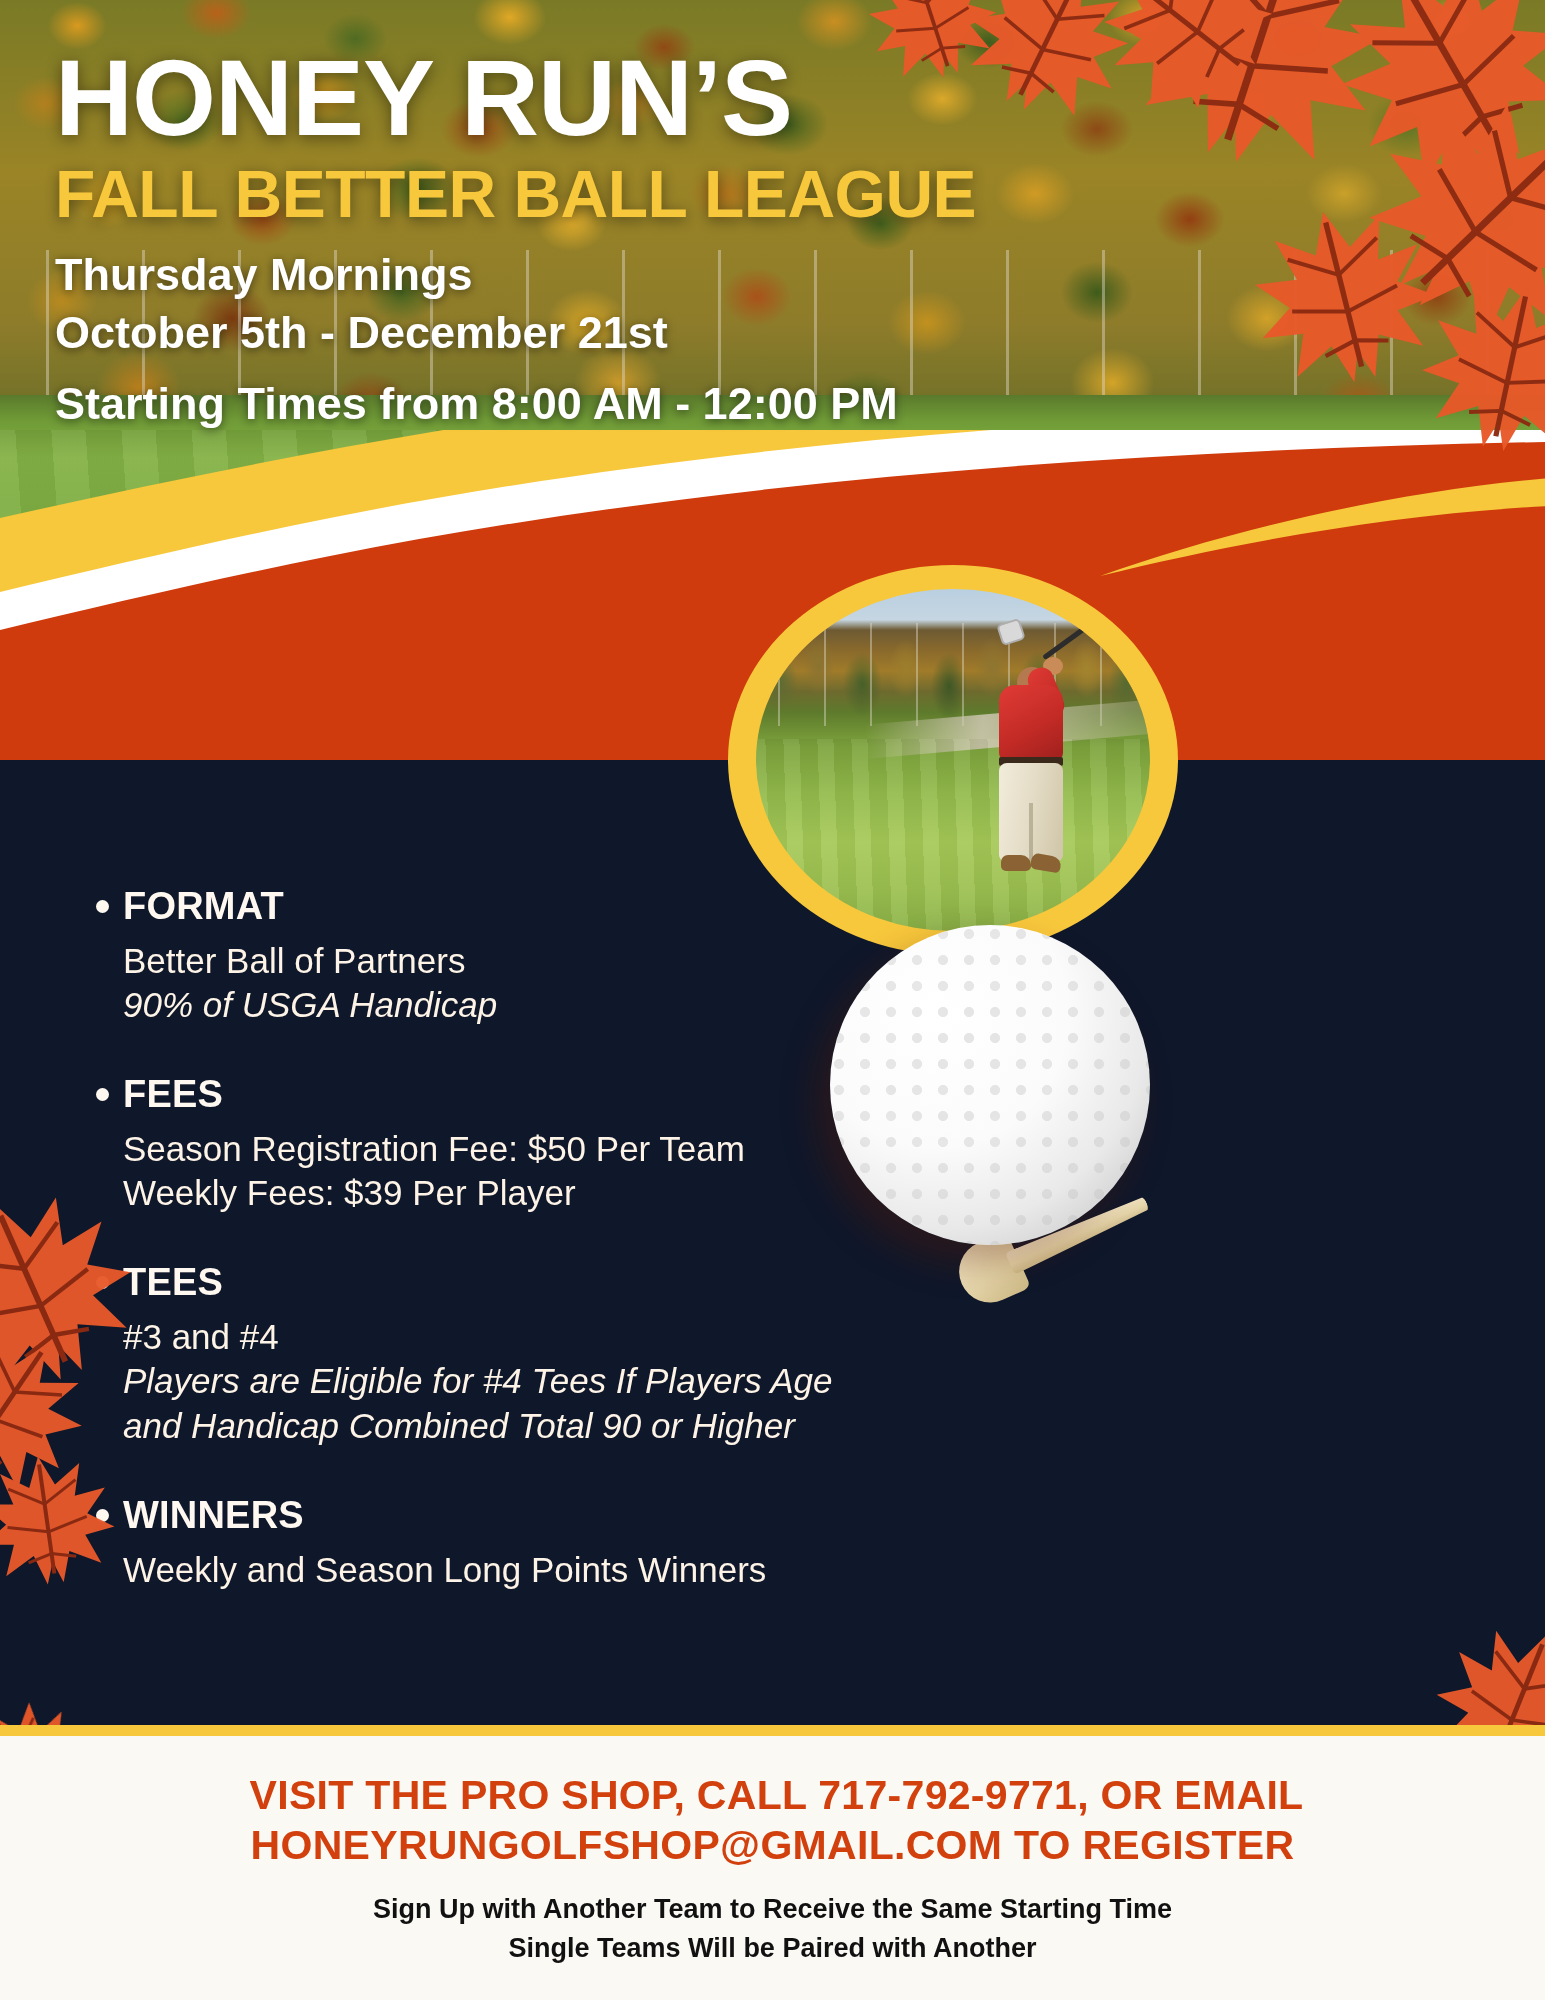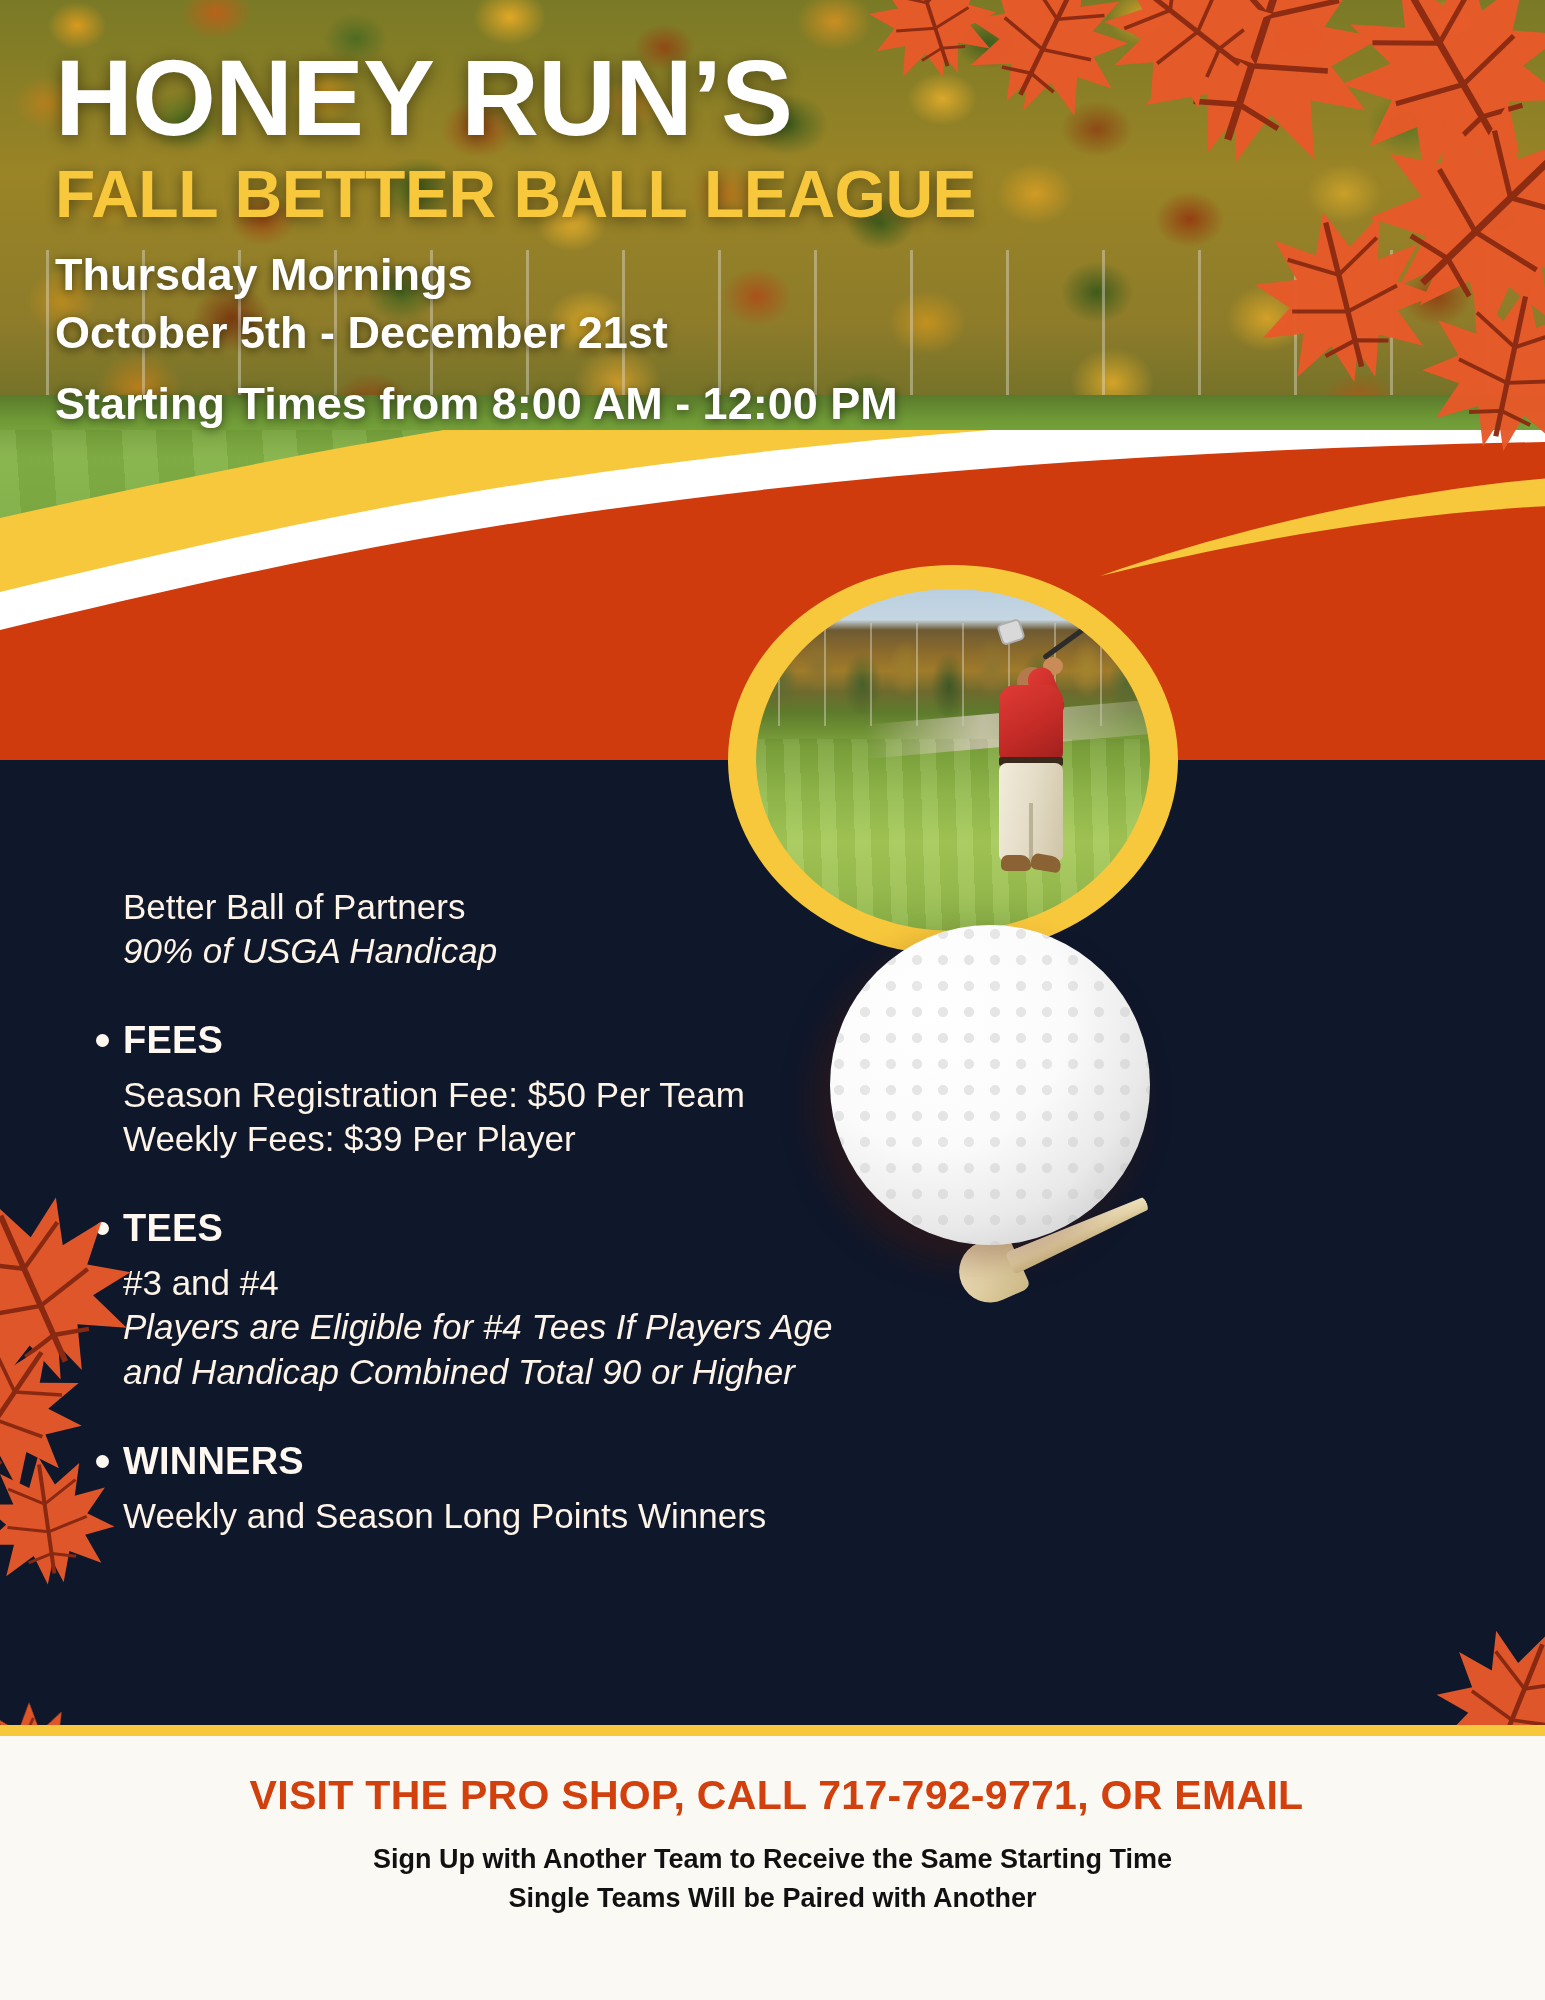--- a/index.html
+++ b/index.html
@@ -379,20 +379,24 @@
 
   <svg style="position:absolute; left:930px; top:470px; width:620px; height:180px;" viewBox="0 0 620 180" preserveAspectRatio="none">
     <path d="M620,8 C460,22 300,60 170,106 C300,74 460,44 620,36 Z" fill="#F7C73C"></path>
   </svg>
 
   <div class="body-area">
 
     <div class="bullets">
 
       <div class="blk">
+        <div class="hd">
+          <span class="dot"></span>
+          <span>FORMAT</span>
+        </div>
         <div class="ln">Better Ball of Partners</div>
         <div class="ln it">90% of USGA Handicap</div>
       </div>
 
       <div class="blk">
         <div class="hd">
           <span class="dot"></span>
           <span>FEES</span>
         </div>
         <div class="ln">Season Registration Fee: $50 Per Team</div>
@@ -496,17 +500,18 @@
       <use href="#mleaf" transform="translate(1448,1904) rotate(-18) scale(1.6)"></use>
       <use href="#mleaf" transform="translate(1534,1992) rotate(6) scale(1.3)"></use>
       <use href="#mleaf" transform="translate(1370,1812) rotate(-40) scale(1.0)"></use>
       <use href="#mleaf" transform="translate(1510,1788) rotate(18) scale(1.05)"></use>
       <use href="#mleaf" transform="translate(24,1760) rotate(-36) scale(0.95)"></use>
     </g>
   </svg>
 
   <div class="footer">
     <div class="f-line1">VISIT THE PRO SHOP, CALL 717-792-9771, OR EMAIL</div>
+    <div class="f-line2">HONEYRUNGOLFSHOP@GMAIL.COM TO REGISTER</div>
     <div class="f-sub1">Sign Up with Another Team to Receive the Same Starting Time</div>
     <div class="f-sub2">Single Teams Will be Paired with Another</div>
   </div>
 
 </div>
 
 </body></html>

